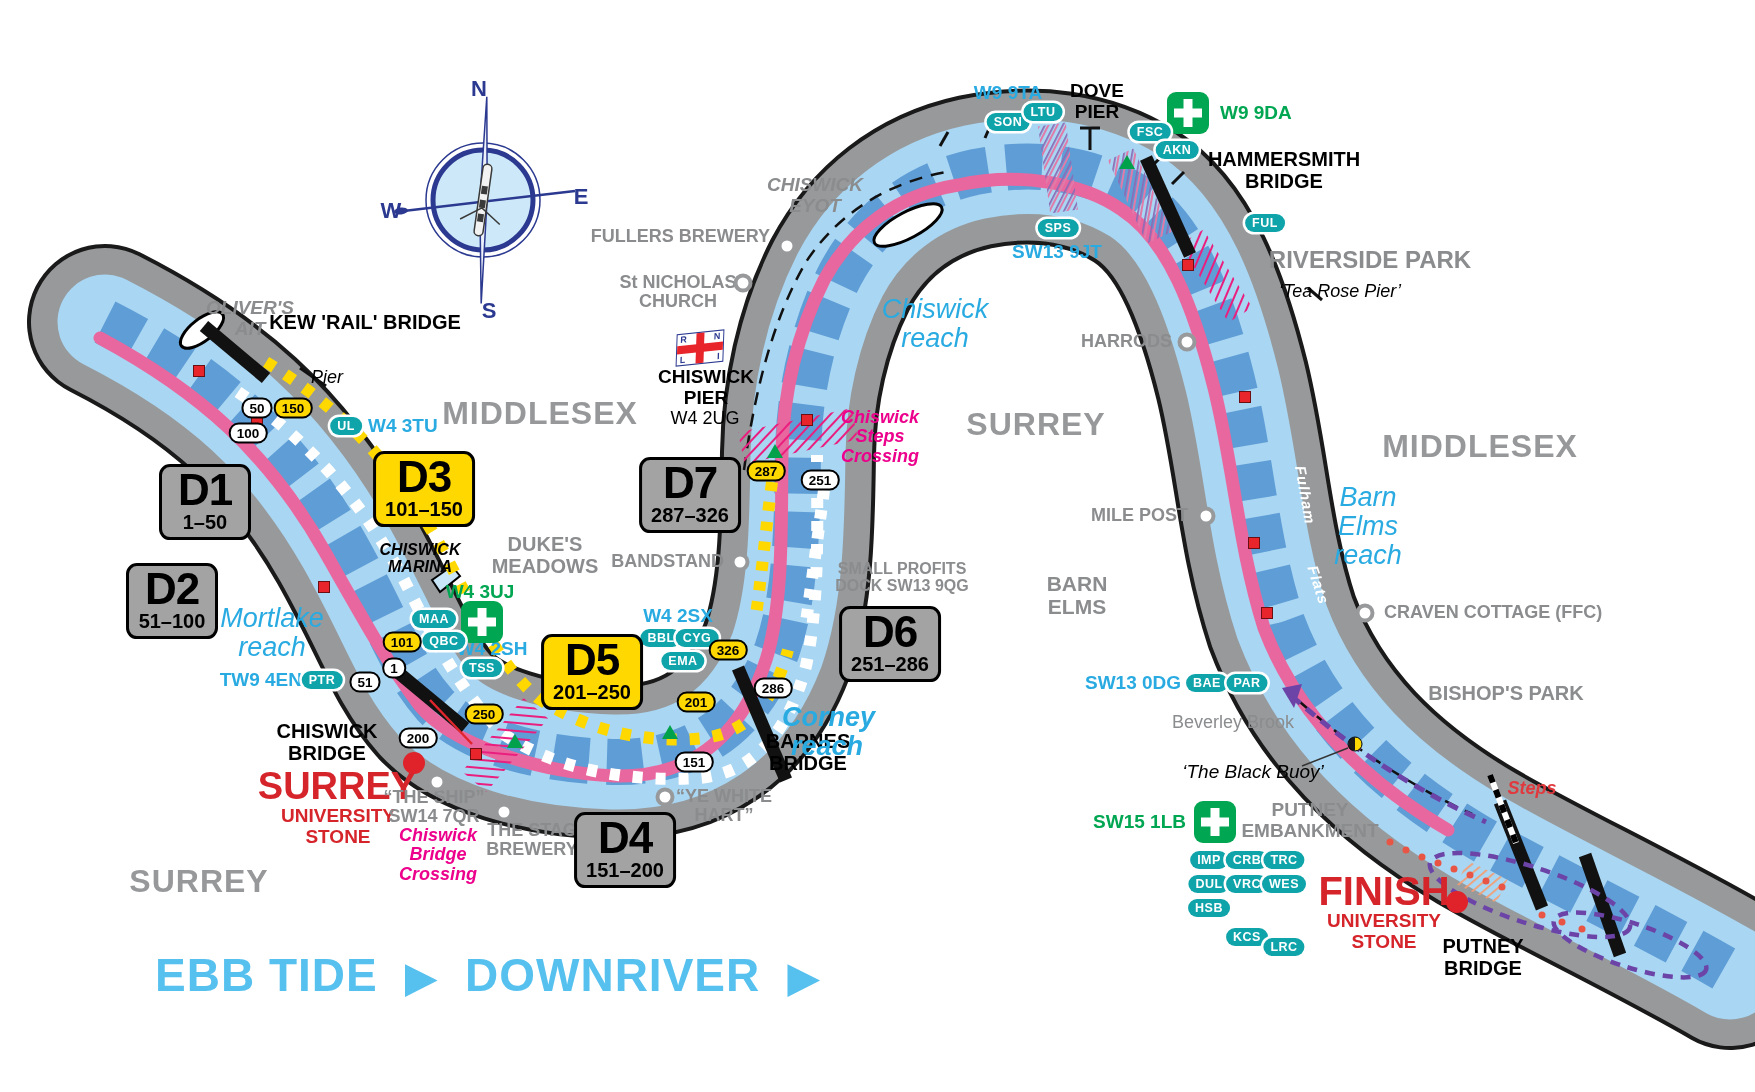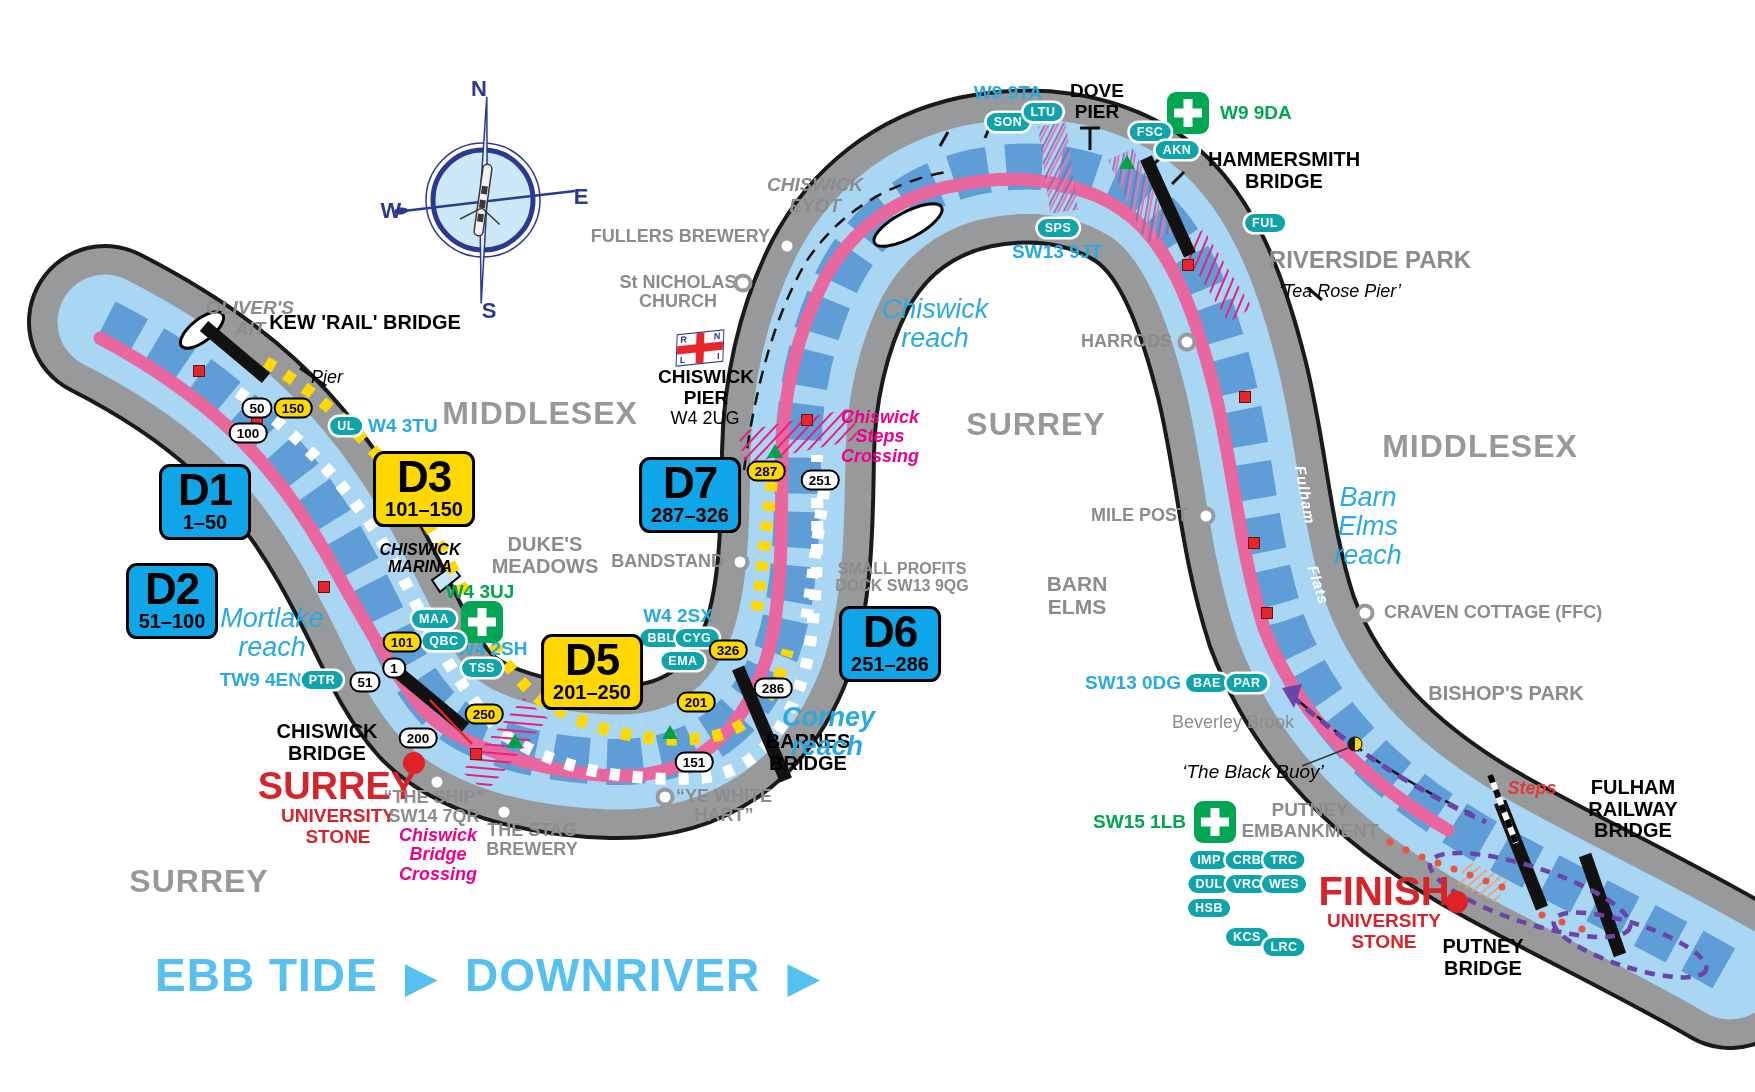--- a/index.html
+++ b/index.html
@@ -26,21 +26,21 @@
   .navy{color:#2B3990;font-weight:bold;font-size:22px;}
   .white-it{color:#fff;font-weight:bold;font-style:italic;font-size:15px;letter-spacing:1px;}
   .tide{position:absolute;color:#56C1EF;font-weight:bold;font-size:46px;letter-spacing:1px;}
   .tide .arr{margin:0 14px;font-size:40px;}
   .club{position:absolute;transform:translate(-50%,-50%);background:#0FA3AA;color:#fff;
         font-weight:bold;font-size:12.5px;padding:2px 7px;border-radius:11px;
         box-shadow:0 0 0 2.5px #fff;letter-spacing:.5px;}
   .nb{position:absolute;transform:translate(-50%,-50%);background:#fff;border:2.5px solid #000;
       border-radius:10px;font-weight:bold;font-size:13.5px;padding:0 6px;line-height:17px;}
   .nb.y{background:#FFD800;}
-  .divbox{position:absolute;transform:translate(-50%,-50%);background:#0ea5e9;border:3.5px solid #000;
+  .divbox{position:absolute;transform:translate(-50%,-50%);background:#a3a3a3;border:3.5px solid #000;
       border-radius:11px;text-align:center;padding:2px 9px 4px;min-width:68px;}
   .divbox.y{background:#FFD800;}
   .divbox .code{font-size:44px;font-weight:bold;line-height:.95;letter-spacing:-1px;color:#000;}
   .divbox .range{font-size:20px;font-weight:bold;color:#000;line-height:1.1;}
   .poi{position:absolute;transform:translate(-50%,-50%);width:11px;height:11px;border-radius:50%;
        background:#fff;border:4.5px solid #97999B;}
   .stone{position:absolute;transform:translate(-50%,-50%);width:22px;height:22px;
        border-radius:50%;background:#E0232A;}
   .buoy{position:absolute;transform:translate(-50%,-50%);width:13px;height:13px;border-radius:50%;
        border:1px solid #000;background:linear-gradient(to right,#1A1A1A 50%,#FFD800 50%);}
@@ -213,21 +213,20 @@
 
 <div class="lbl cc county" style="left:540px;top:413px;">MIDDLESEX</div>
 <div class="lbl cc county" style="left:1036px;top:424px;">SURREY</div>
 <div class="lbl cc county" style="left:1480px;top:446px;">MIDDLESEX</div>
 <div class="lbl cc county" style="left:199px;top:881px;">SURREY</div>
 
 <div class="lbl cc blk" style="left:365px;top:323px;">KEW 'RAIL' BRIDGE</div>
 <div class="lbl cc blk wrap" style="left:327px;top:743px;width:105px;">CHISWICK BRIDGE</div>
 <div class="lbl cc blk wrap" style="left:808px;top:753px;width:95px;">BARNES BRIDGE</div>
 <div class="lbl cc blk wrap" style="left:1284px;top:171px;width:185px;">HAMMERSMITH BRIDGE</div>
-<div class="lbl cc blk wrap" style="left:1633px;top:809px;width:120px;">FULHAM RAILWAY BRIDGE</div>
 <div class="lbl cc blk wrap" style="left:1483px;top:958px;width:95px;">PUTNEY BRIDGE</div>
 <div class="lbl cc blki" style="left:327px;top:378px;">Pier</div>
 <div class="lbl cc blks wrap" style="left:1097px;top:102px;width:70px;text-align:center;font-size:19px;">DOVE PIER</div>
 <div class="lbl cc blks wrap" style="left:706px;top:388px;width:100px;text-align:center;font-size:19px;">CHISWICK PIER</div>
 <div class="lbl cc" style="left:705px;top:419px;font-size:18px;color:#000;">W4 2UG</div>
 <div class="lbl cc blki" style="left:1340px;top:292px;">‘Tea Rose Pier’</div>
 <div class="lbl cc redi" style="left:1532px;top:789px;">Steps</div>
 
 <div class="lbl cc reach wrap" style="left:272px;top:633px;width:110px;">Mortlake reach</div>
 <div class="lbl cc reach wrap" style="left:935px;top:324px;width:110px;">Chiswick reach</div>
@@ -338,20 +337,24 @@
   <div class="range">1–50</div>
 </div>
 <div class="divbox" style="left:172px;top:601px;">
   <div class="code">D2</div>
   <div class="range">51–100</div>
 </div>
 <div class="divbox y" style="left:424px;top:489px;">
   <div class="code">D3</div>
   <div class="range">101–150</div>
 </div>
+<div class="divbox" style="left:625px;top:850px;">
+  <div class="code">D4</div>
+  <div class="range">151–200</div>
+</div>
 <div class="divbox y" style="left:592px;top:672px;">
   <div class="code">D5</div>
   <div class="range">201–250</div>
 </div>
 <div class="divbox" style="left:890px;top:644px;">
   <div class="code">D6</div>
   <div class="range">251–286</div>
 </div>
 <div class="divbox" style="left:690px;top:495px;">
   <div class="code">D7</div>

